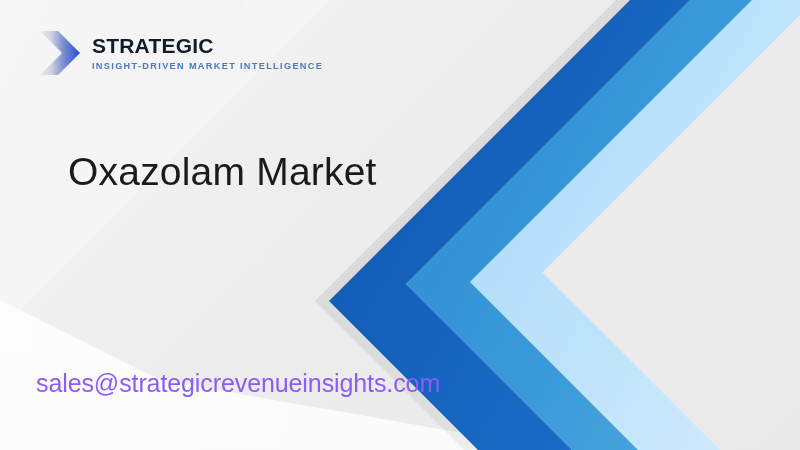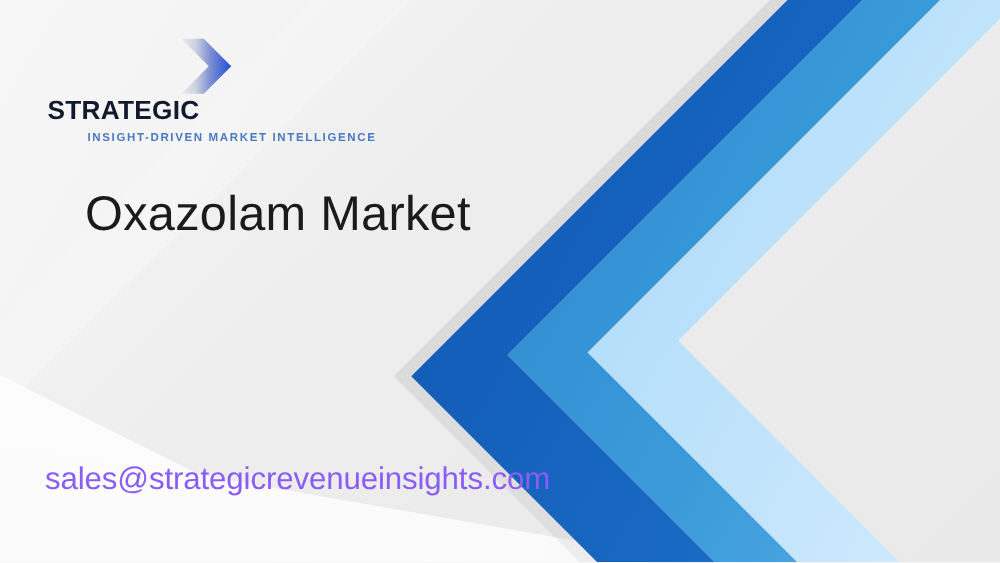--- a/index.html
+++ b/index.html
@@ -75,21 +75,20 @@
     background: linear-gradient(135deg, rgba(0,0,0,.10) 0%, rgba(0,0,0,0) 18%);
   }
 
   
   .logo {
     position: absolute;
     left: 38px;
     top: 28px;
     display: flex;
     align-items: center;
-    flex-direction: column;
   }
   .logo-mark {
     width: 44px;
     height: 50px;
     margin-right: 10px;
     flex: 0 0 auto;
   }
   .logo-text { line-height: 1; }
   .logo-line1, .logo-line2 {
     color: #121a2d;
@@ -99,21 +98,20 @@
     line-height: 1.03;
     white-space: nowrap;
   }
   .logo-tagline {
     margin-top: 6px;
     color: #4b79c4;
     font-size: 9.2px;
     font-weight: 700;
     letter-spacing: 1.32px;
     white-space: nowrap;
-    margin-left: 32px;
   }
 
   
   .headline {
     position: absolute;
     left: 68px;
     top: 150px;
     font-size: 39px;
     font-weight: 400;
     color: #1b1b1b;

